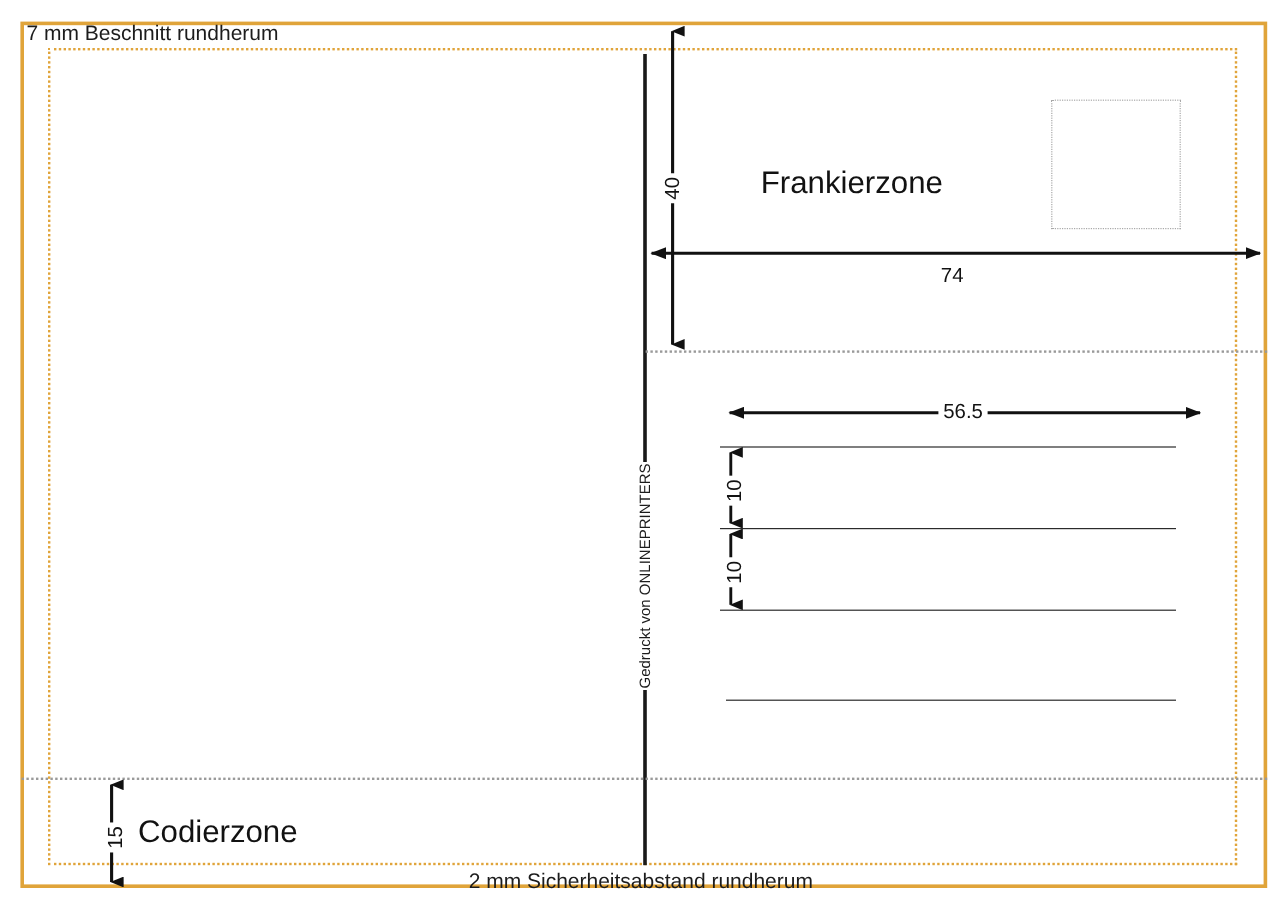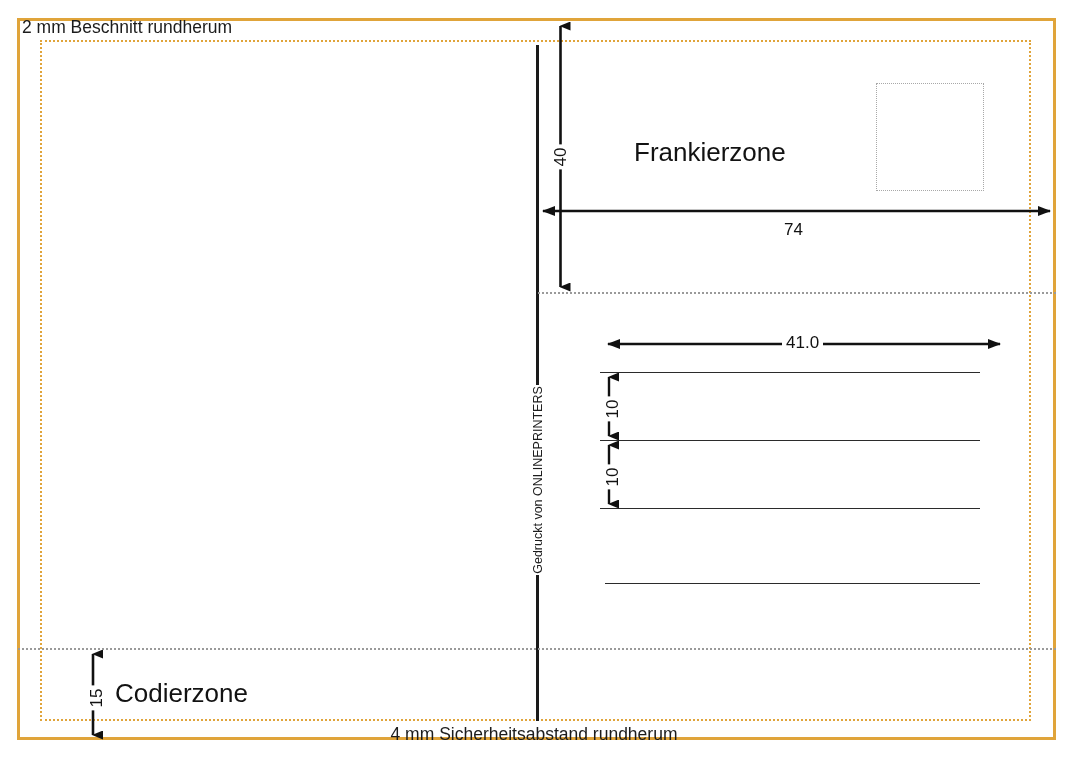--- a/index.html
+++ b/index.html
@@ -155,23 +155,23 @@
 </style>
 </head>
 <body>
 
 <div id="page">
 
   <div class="bleed-frame"></div>
 
   <div class="safety-frame"></div>
 
-  <div class="txt label-bleed">2 mm Beschnitt rundherum</div>
-
-  <div class="txt label-safety">4 mm Sicherheitsabstand rundherum</div>
+  <div class="txt label-bleed">7 mm Beschnitt rundherum</div>
+
+  <div class="txt label-safety">2 mm Sicherheitsabstand rundherum</div>
 
   <div class="divider"></div>
 
   <div class="imprint-box">
     <span>Gedruckt von ONLINEPRINTERS</span>
   </div>
 
   <div class="gdot-h gdot-frankier"></div>
 
   <div class="gdot-h gdot-codier"></div>
@@ -225,21 +225,21 @@
 
     <g>
       <line x1="93" y1="654" x2="93" y2="735" stroke="#111111" stroke-width="2.6" marker-start="url(#ah-up)" marker-end="url(#ah-end)"></line>
     </g>
   </svg>
 
   <div class="dim-val vert" style="left:548px; top:146px;">40</div>
 
   <div class="dim-val" style="left:780px; top:201px;margin-top:20px;">74</div>
 
-  <div class="dim-val" style="left:782px; top:334px;">41.0</div>
+  <div class="dim-val" style="left:782px; top:334px;">56.5</div>
 
   <div class="dim-val vert" style="left:600px; top:398px;">10</div>
 
   <div class="dim-val vert" style="left:600px; top:466px;">10</div>
 
   <div class="dim-val vert" style="left:84px; top:687px;">15</div>
 
 </div>
 
 </body></html>

